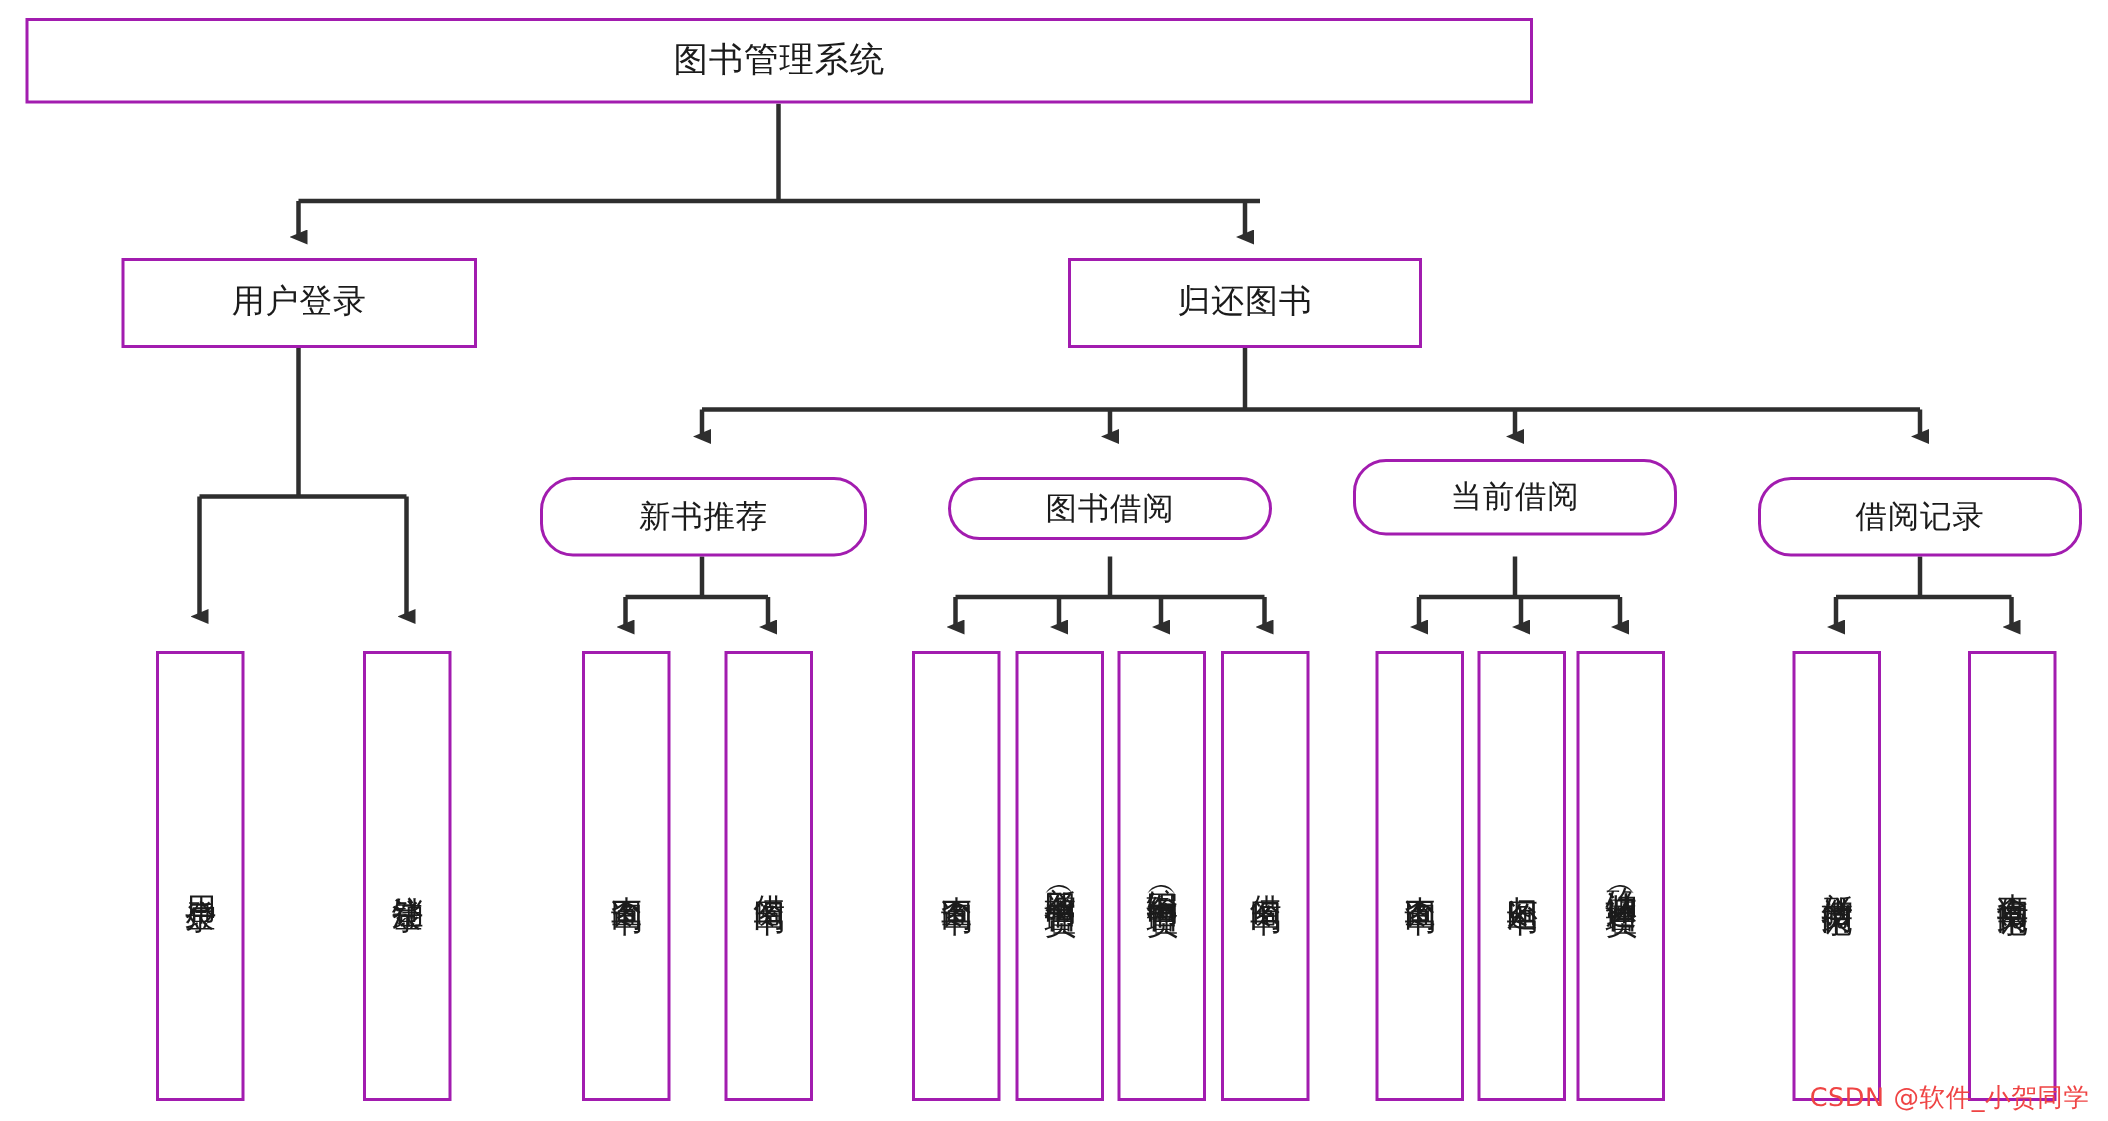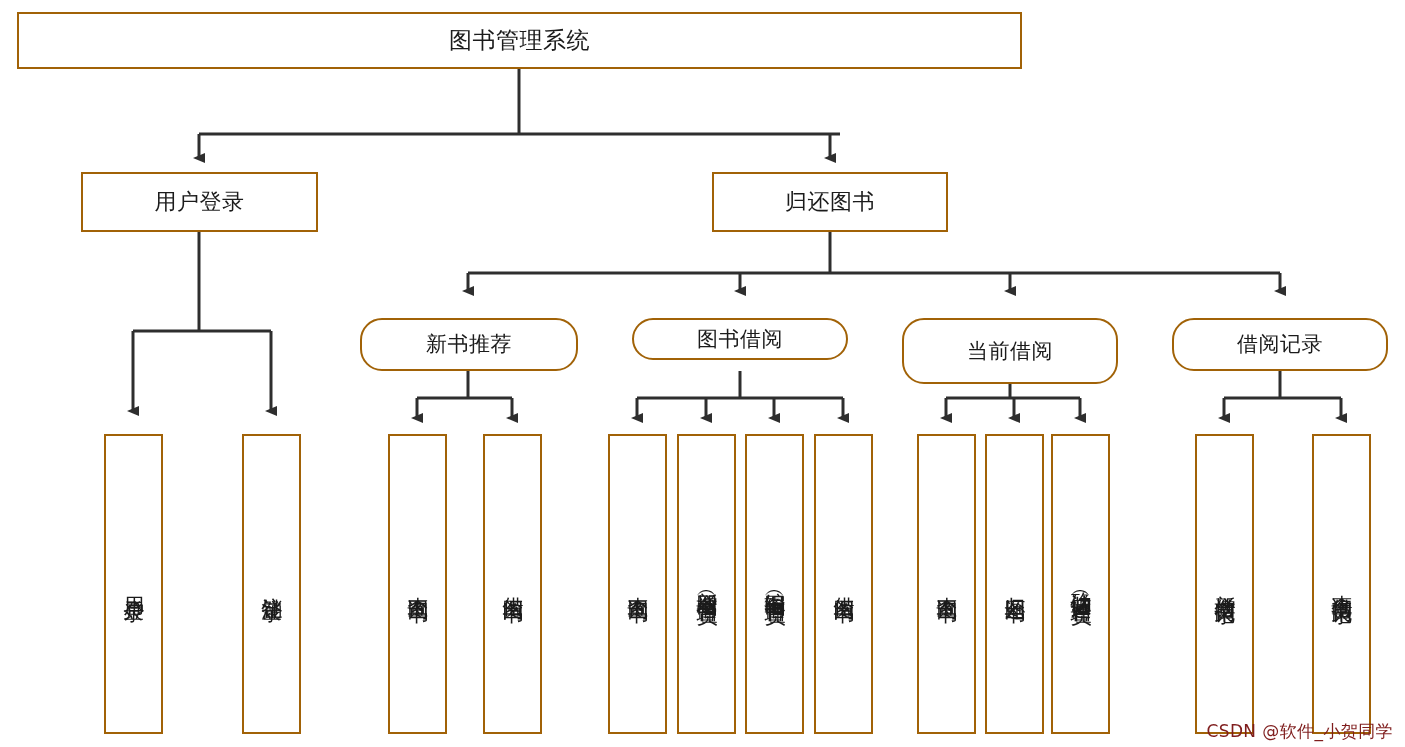--- a/index.html
+++ b/index.html
@@ -22,21 +22,21 @@
     position: absolute;
     left: 0;
     top: 0;
     width: 1405px;
     height: 747px;
   }
   .node {
     position: absolute;
     box-sizing: border-box;
     background: #ffffff;
-    border: 2px solid #a16207;
+    border: 2px solid #a21caf;
     display: flex;
     align-items: center;
     justify-content: center;
     text-align: center;
     color: #1b1b1b;
     z-index: 3;
   }
   .node-label {
     display: block;
     line-height: 1.28;
@@ -64,21 +64,21 @@
     -webkit-writing-mode: vertical-rl;
     white-space: nowrap;
     line-height: 1.18;
     letter-spacing: 2px;
   }
   .watermark {
     position: absolute;
     right: 12px;
     bottom: 4px;
     font-size: 17px;
-    color: #7f1d1d;
+    color: #ef4444;
     white-space: nowrap;
     z-index: 5;
     letter-spacing: 0.4px;
   }
 </style>
 </head>
 <body>
 
 <div id="diagram-root">
 
@@ -142,21 +142,21 @@
   <div class="node level2" style="left:712px; top:172px; width:236px; height:60px;">
     <span class="node-label">归还图书</span>
   </div>
 
   <div class="node level3" style="left:360px; top:318px; width:218px; height:53px;">
     <span class="node-label">新书推荐</span>
   </div>
   <div class="node level3" style="left:632px; top:318px; width:216px; height:42px;">
     <span class="node-label">图书借阅</span>
   </div>
-  <div class="node level3" style="left:902px; top:318px; width:216px; height:66px;">
+  <div class="node level3" style="left:902px; top:306px; width:216px; height:51px;">
     <span class="node-label">当前借阅</span>
   </div>
   <div class="node level3" style="left:1172px; top:318px; width:216px; height:53px;">
     <span class="node-label">借阅记录</span>
   </div>
 
   <div class="node leaf" style="left:104px; top:434px; width:59px; height:300px;">
     <span class="node-label">用户登录</span>
   </div>
   <div class="node leaf" style="left:242px; top:434px; width:59px; height:300px;">

